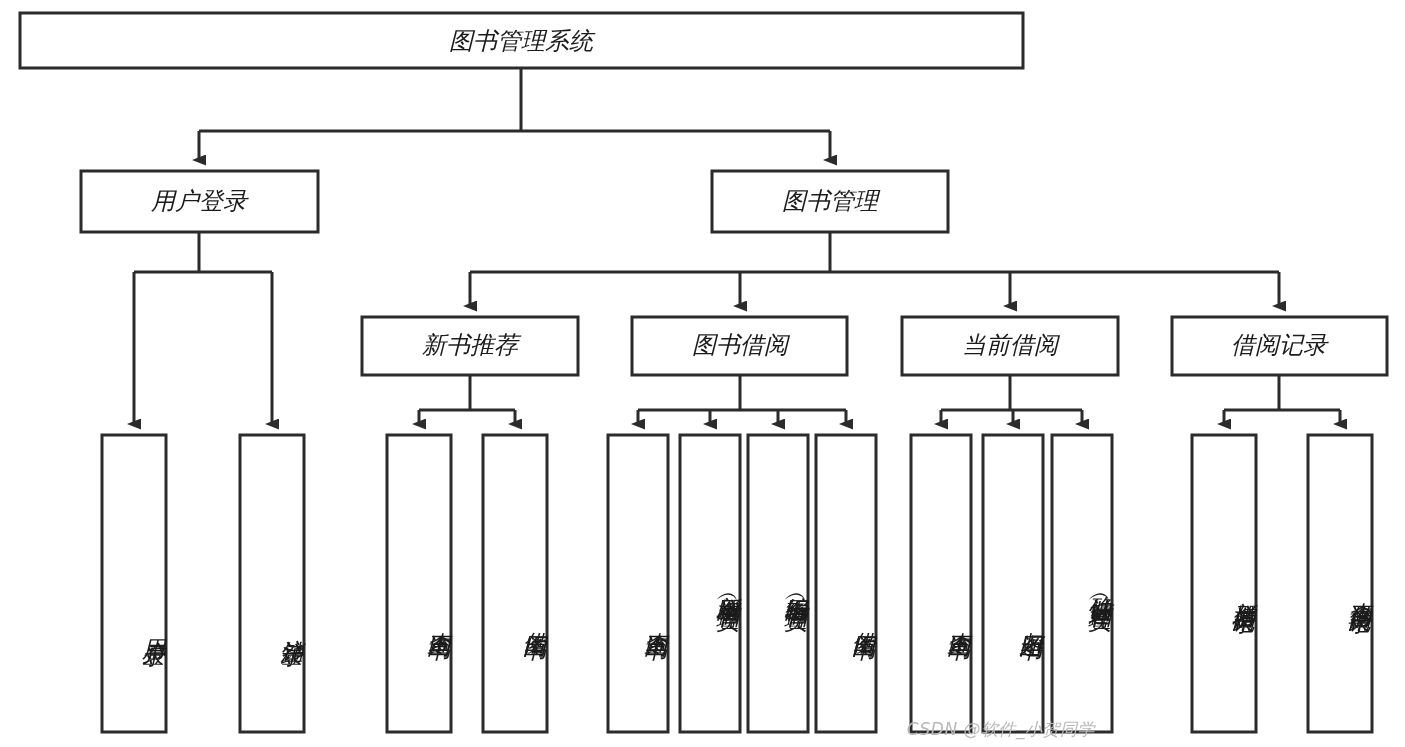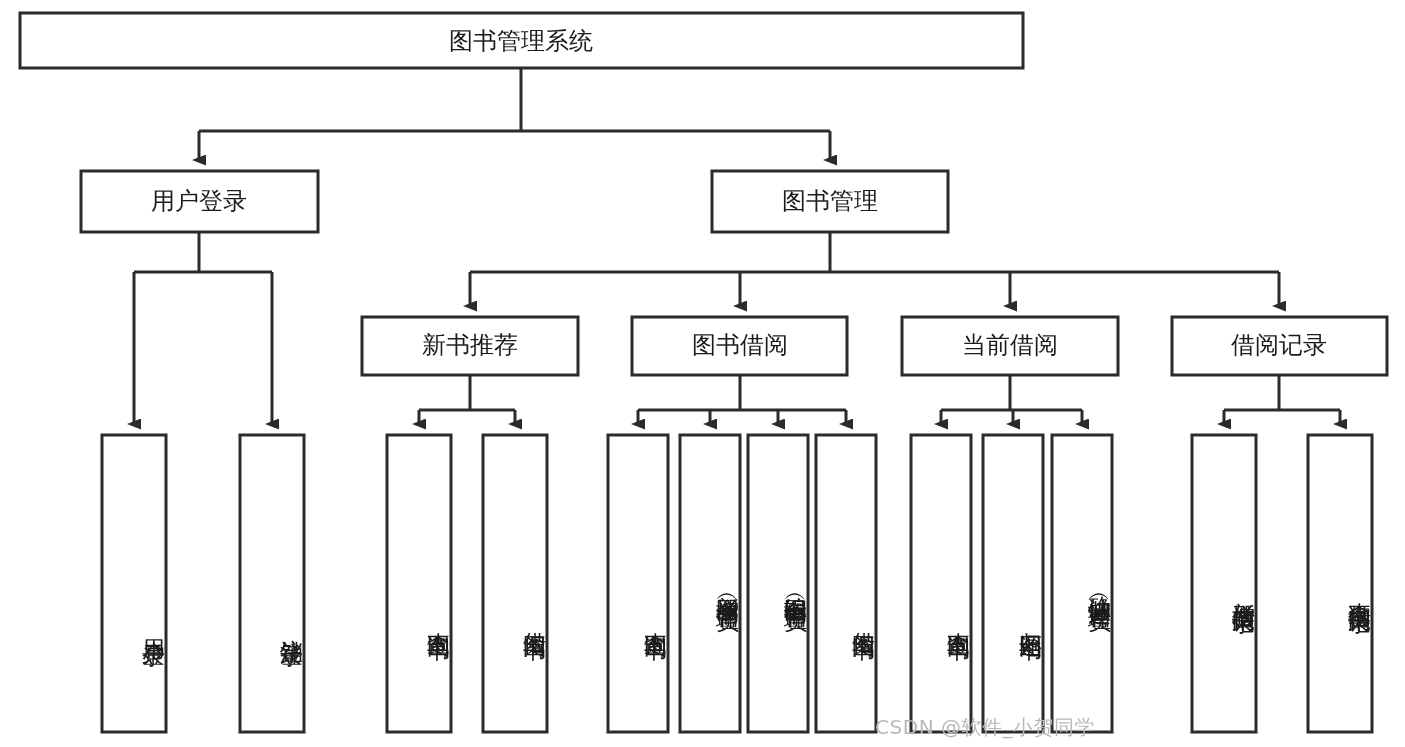--- a/index.html
+++ b/index.html
@@ -12,20 +12,21 @@
     width: 1405px;
     height: 747px;
     font-family: "DejaVu Sans", "Liberation Sans", sans-serif;
     overflow: hidden;
     position: relative;
   }
   #diagram-root {
     position: relative;
     width: 1111px;
     height: 747px;
+    font-style: italic;
   }
   svg.flow {
     position: absolute;
     left: 0;
     top: 0;
     width: 1405px;
     height: 747px;
     display: block;
   }
   .node-rect {
@@ -64,21 +65,21 @@
     display: flex;
     align-items: flex-start;
     justify-content: center;
     pointer-events: none;
   }
   .watermark {
     position: absolute;
     right: 16px;
     bottom: 6px;
     font-family: "DejaVu Sans", "Liberation Sans", sans-serif;
-    font-size: 20px;
+    font-size: 17px;
     color: #b9b9b9;
     white-space: nowrap;
     letter-spacing: 0.5px;
   }
 </style>
 </head>
 <body>
 
 <div id="diagram-root">
 

